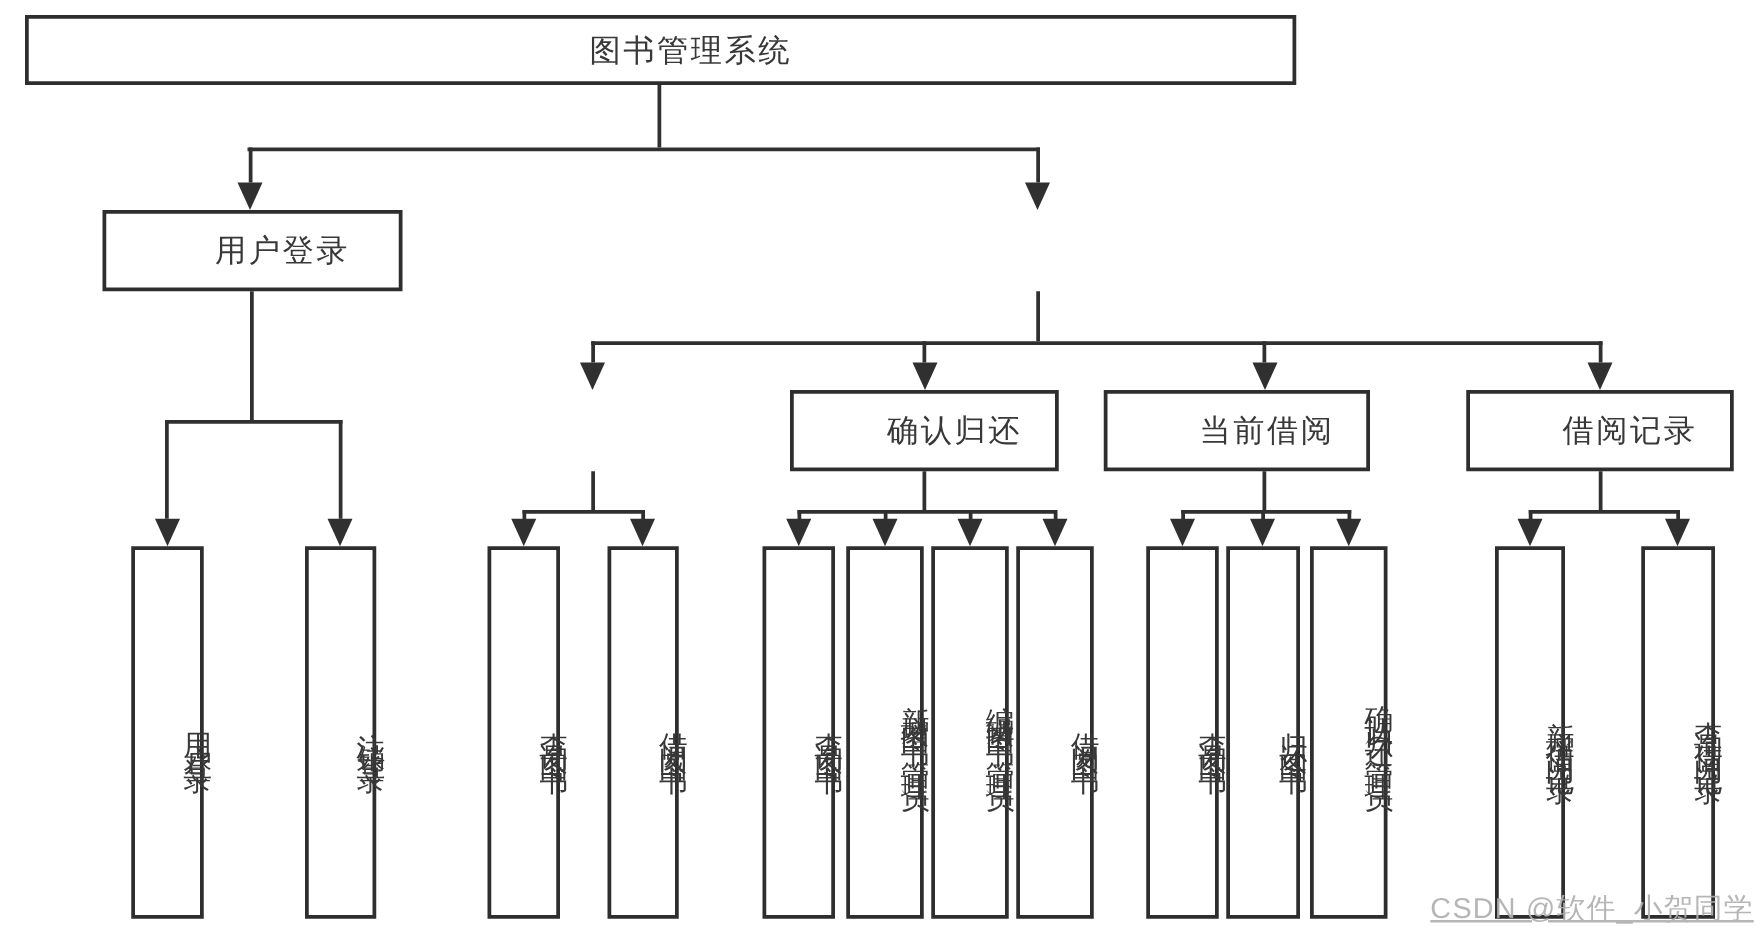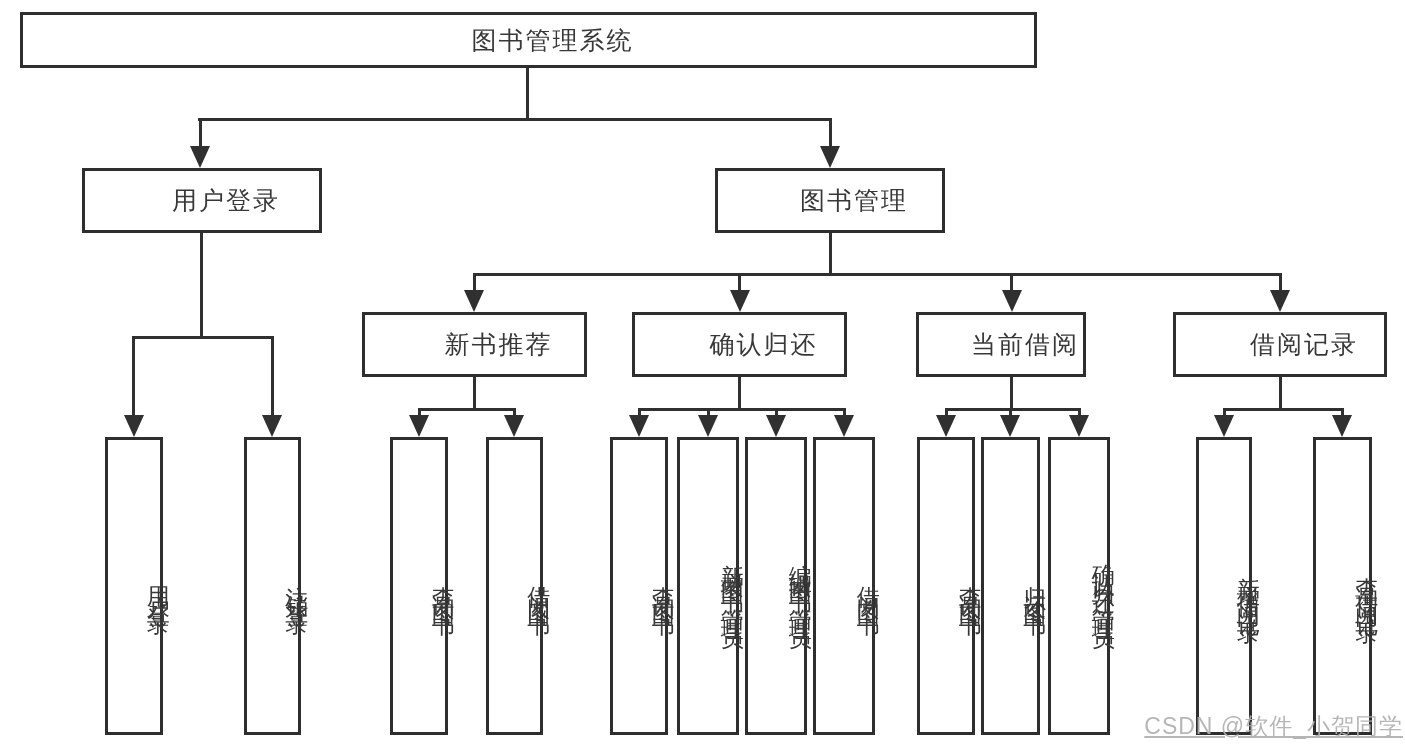--- a/index.html
+++ b/index.html
@@ -33,31 +33,25 @@
 
 <div id="stage">
 
   <div class="node" style="left:20px;top:12px;width:1017px;height:56px">
     <span class="hlabel">图书管理系统</span>
   </div>
 
   <div class="node" style="left:82px;top:168px;width:240px;height:65px">
     <span class="hlabel">用户登录</span>
   </div>
-  <div class="node" style="left:715px;top:168px;width:230px;height:65px">
-    <span class="hlabel">图书管理</span>
-  </div>
 
-  <div class="node" style="left:362px;top:312px;width:225px;height:65px">
-    <span class="hlabel">新书推荐</span>
-  </div>
   <div class="node" style="left:632px;top:312px;width:215px;height:65px">
     <span class="hlabel">确认归还</span>
   </div>
-  <div class="node" style="left:916px;top:312px;width:170px;height:65px">
+  <div class="node" style="left:883px;top:312px;width:213px;height:65px">
     <span class="hlabel">当前借阅</span>
   </div>
   <div class="node" style="left:1173px;top:312px;width:214px;height:65px">
     <span class="hlabel">借阅记录</span>
   </div>
 
   <div class="node" style="left:105px;top:437px;width:58px;height:298px">
     <span class="vlabel">用户登录</span>
   </div>
   <div class="node" style="left:244px;top:437px;width:57px;height:298px">

